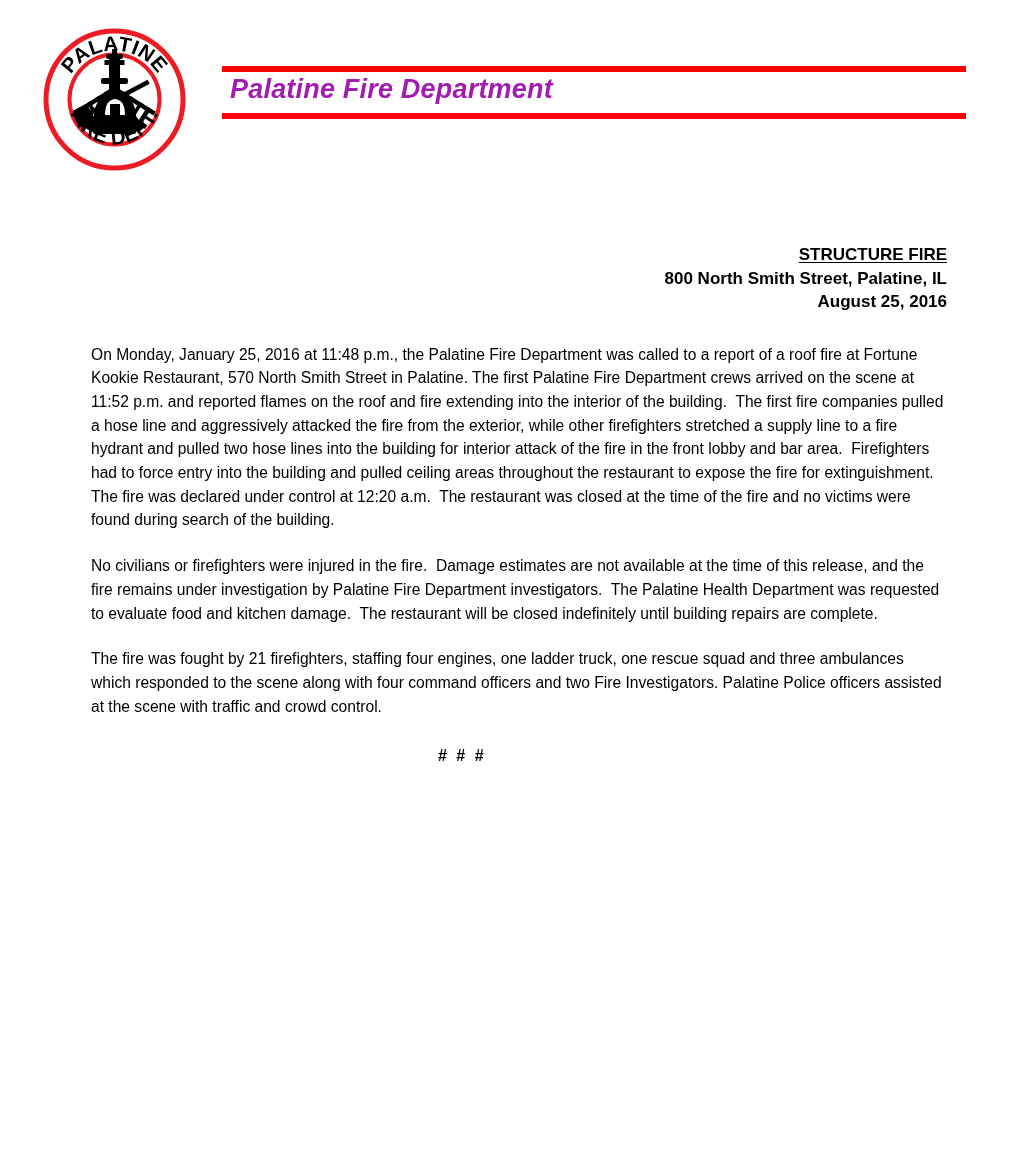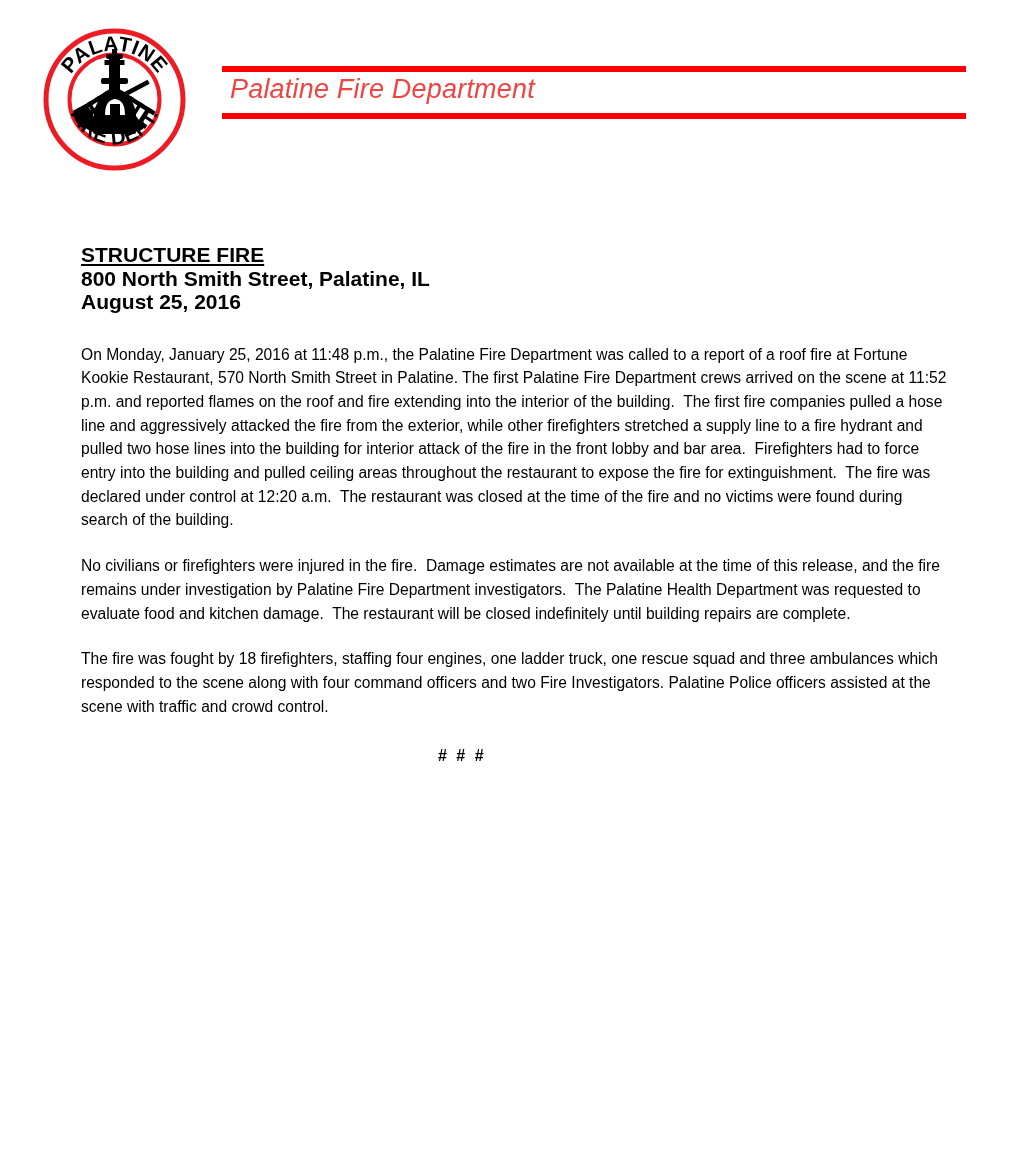--- a/index.html
+++ b/index.html
@@ -49,49 +49,51 @@
   }
   #rule-top  { top: 6px; }
   #rule-bottom { top: 53px; }
 
   #dept-title {
     position: absolute;
     left: 8px;
     top: 14px;
     font-family: "Liberation Sans", sans-serif;
     font-style: italic;
-    font-weight: normal;
+    font-weight: bold;
     font-size: 27px;
     letter-spacing: 0.2px;
-    color: #ef4444;
+    color: #a21caf;
     white-space: nowrap;
   }
 
   
   #release-body {
     position: absolute;
     left: 81px;
     top: 243px;
     width: 866px;
   }
 
   #incident-summary {
     font-weight: bold;
-    font-size: 21px;
+    font-size: 17px;
     line-height: 23.5px;
     margin: 0 0 0 0;
+    text-align: right;
   }
   #incident-summary .line { display: block; white-space: nowrap; }
   #incident-summary .line.underlined {
     text-decoration: underline;
     text-underline-offset: 2px;
   }
 
   #paragraphs {
     margin-top: 29px;
+    margin-left: 10px;
   }
   .para {
     font-size: 15.6px;
     line-height: 23.7px;
     margin: 0 0 22px 0;
     text-align: left;
     white-space: pre-wrap;
   }
   .para:last-of-type { margin-bottom: 0; }
 
@@ -184,18 +186,18 @@
 
   <div id="incident-summary">
     <span class="line underlined">STRUCTURE FIRE</span>
     <span class="line">800 North Smith Street, Palatine, IL</span>
     <span class="line">August 25, 2016</span>
   </div>
 
   <div id="paragraphs">
     <p class="para">On Monday, January 25, 2016 at 11:48 p.m., the Palatine Fire Department was called to a report of a roof fire at Fortune Kookie Restaurant, 570 North Smith Street in Palatine. The first Palatine Fire Department crews arrived on the scene at 11:52 p.m. and reported flames on the roof and fire extending into the interior of the building.  The first fire companies pulled a hose line and aggressively attacked the fire from the exterior, while other firefighters stretched a supply line to a fire hydrant and pulled two hose lines into the building for interior attack of the fire in the front lobby and bar area.  Firefighters had to force entry into the building and pulled ceiling areas throughout the restaurant to expose the fire for extinguishment.  The fire was declared under control at 12:20 a.m.  The restaurant was closed at the time of the fire and no victims were found during search of the building.</p>
     <p class="para">No civilians or firefighters were injured in the fire.  Damage estimates are not available at the time of this release, and the fire remains under investigation by Palatine Fire Department investigators.  The Palatine Health Department was requested to evaluate food and kitchen damage.  The restaurant will be closed indefinitely until building repairs are complete.</p>
-    <p class="para">The fire was fought by 18 firefighters, staffing four engines, one ladder truck, one rescue squad and three ambulances which responded to the scene along with four command officers and two Fire Investigators. Palatine Police officers assisted at the scene with traffic and crowd control.</p>
+    <p class="para">The fire was fought by 21 firefighters, staffing four engines, one ladder truck, one rescue squad and three ambulances which responded to the scene along with four command officers and two Fire Investigators. Palatine Police officers assisted at the scene with traffic and crowd control.</p>
   </div>
 
   <div id="end-mark"># # #</div>
 
 </div>
 
 </body></html>

